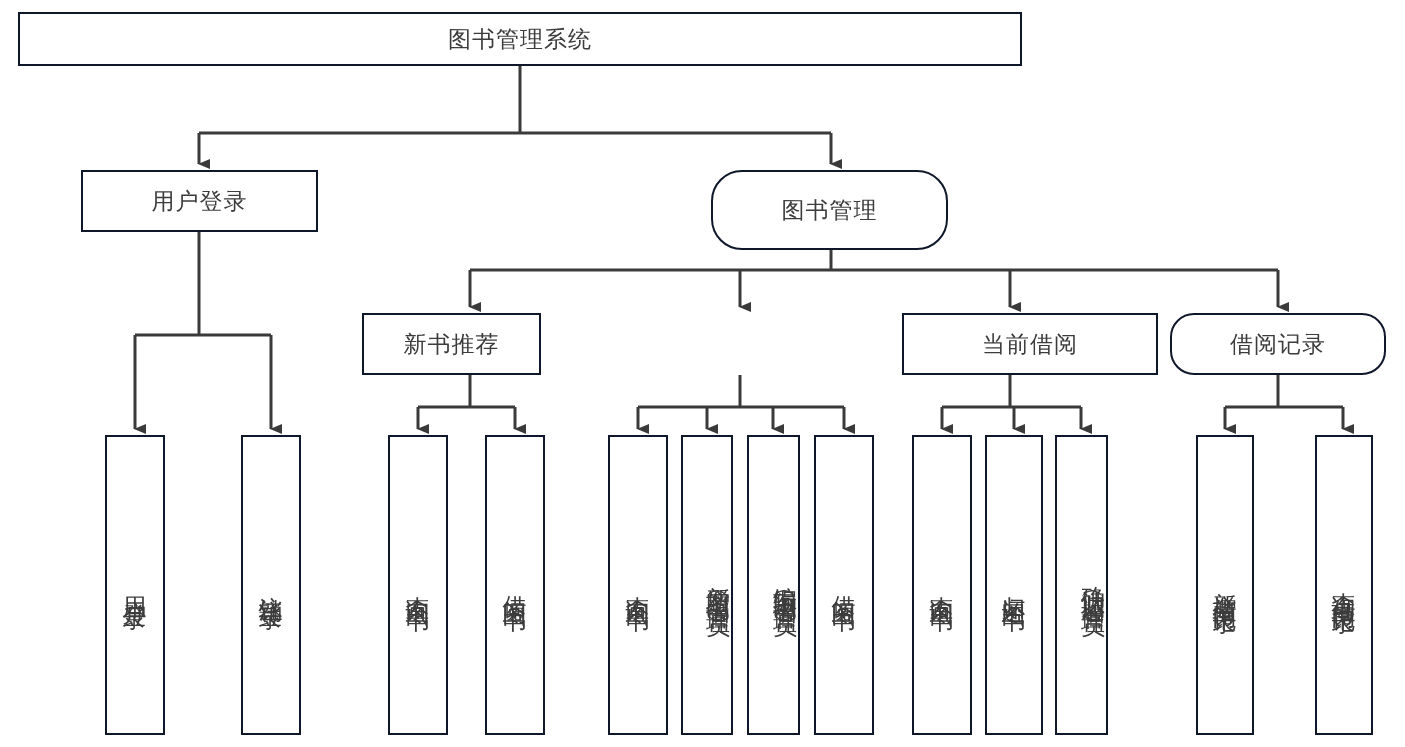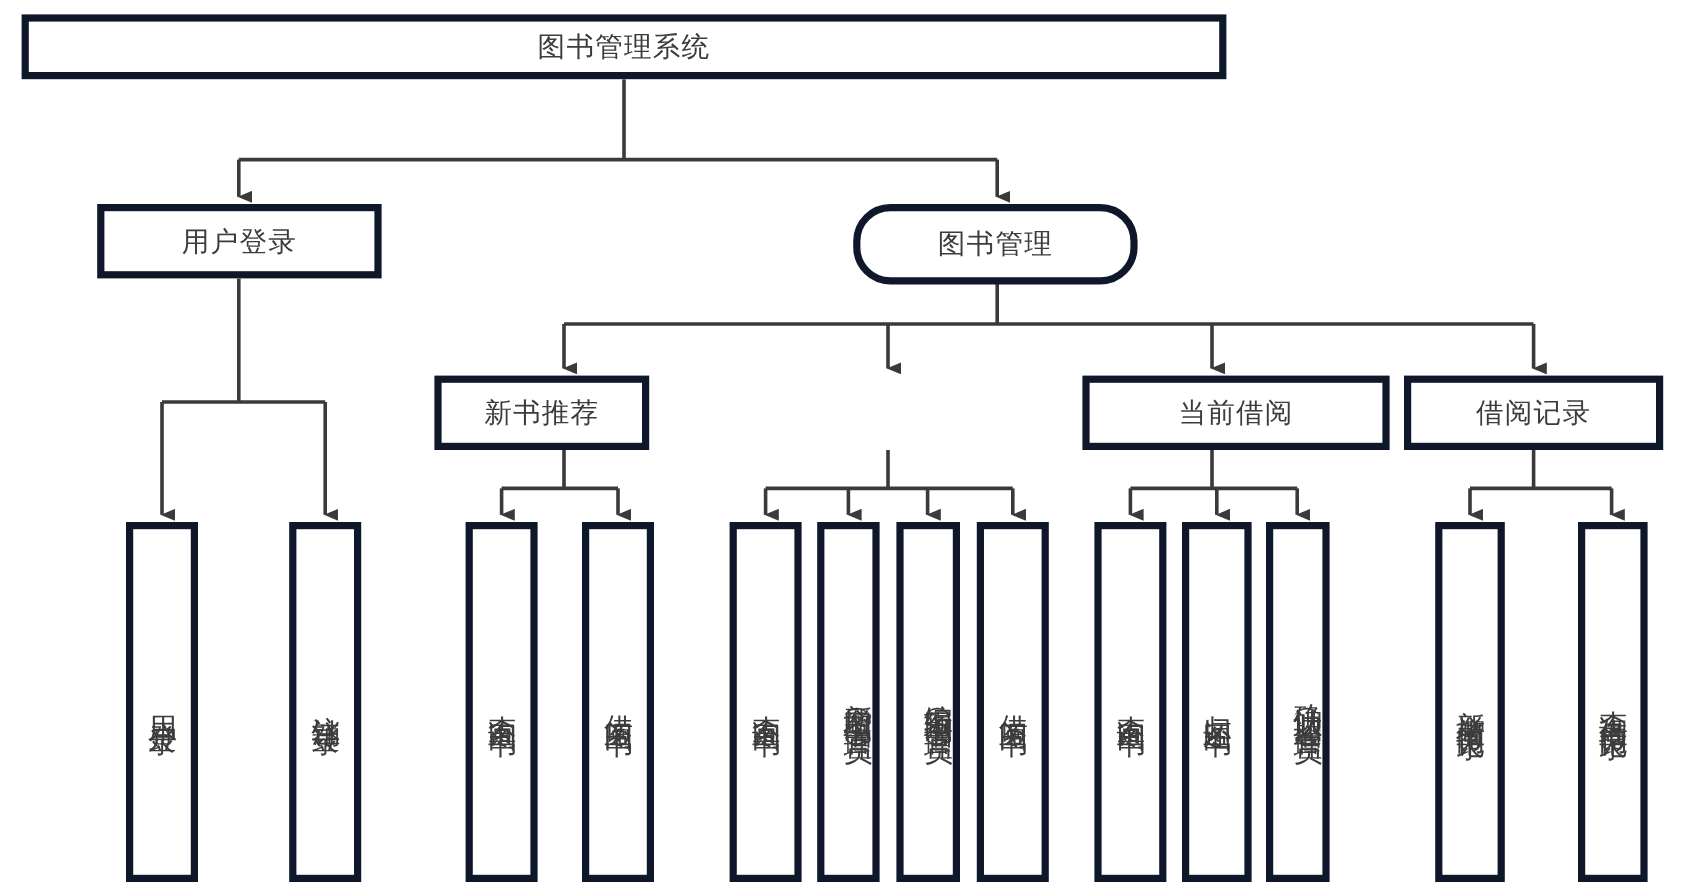--- a/index.html
+++ b/index.html
@@ -18,21 +18,21 @@
   #edges{
     position:absolute;
     left:0; top:0;
     width:1405px; height:747px;
     pointer-events:none;
   }
   .node{
     position:absolute;
     box-sizing:border-box;
     background:#ffffff;
-    border:6px solid #0f172a;
+    border:2px solid #0f172a;
     display:flex;
     align-items:center;
     justify-content:center;
     color:#3c3c3c;
   }
   .node.h{
     font-size:23px;
     letter-spacing:1px;
   }
   .node.v{
@@ -110,25 +110,25 @@
       <path d="M 1278 375 L 1278 407"></path>
       <path d="M 1225 407 L 1343 407"></path>
       <path d="M 1225 407 L 1225 429" marker-end="url(#arrow)"></path>
       <path d="M 1343 407 L 1343 429" marker-end="url(#arrow)"></path>
     </g>
   </svg>
 
   <div class="node h" style="left:18px; top:12px; width:1004px; height:54px;">图书管理系统</div>
 
   <div class="node h" style="left:81px; top:170px; width:237px; height:62px;">用户登录</div>
-  <div class="node h" style="left:711px; top:170px; width:237px; height:67px;border-radius:31px;">图书管理</div>
+  <div class="node h" style="left:711px; top:170px; width:237px; height:80px;border-radius:31px;">图书管理</div>
 
   <div class="node h" style="left:362px; top:313px; width:179px; height:62px;">新书推荐</div>
   <div class="node h" style="left:902px; top:313px; width:256px; height:62px;">当前借阅</div>
-  <div class="node h" style="left:1170px; top:313px; width:216px; height:62px;">借阅记录</div>
+  <div class="node h" style="left:1170px; top:313px; width:216px; height:62px;border-radius:24px;">借阅记录</div>
 
   <div class="node v" style="left:105px; top:435px; width:60px; height:300px;">用户登录</div>
   <div class="node v" style="left:241px; top:435px; width:60px; height:300px;">注销登录</div>
 
   <div class="node v" style="left:388px; top:435px; width:60px; height:300px;">查询图书</div>
   <div class="node v" style="left:485px; top:435px; width:60px; height:300px;">借阅图书</div>
 
   <div class="node v" style="left:608px; top:435px; width:60px; height:300px;">查询图书</div>
   <div class="node v toptext" style="left:681px; top:435px; width:52px; height:300px;">新增图书（管理员）</div>
   <div class="node v toptext" style="left:747px; top:435px; width:53px; height:300px;">编辑图书（管理员）</div>

